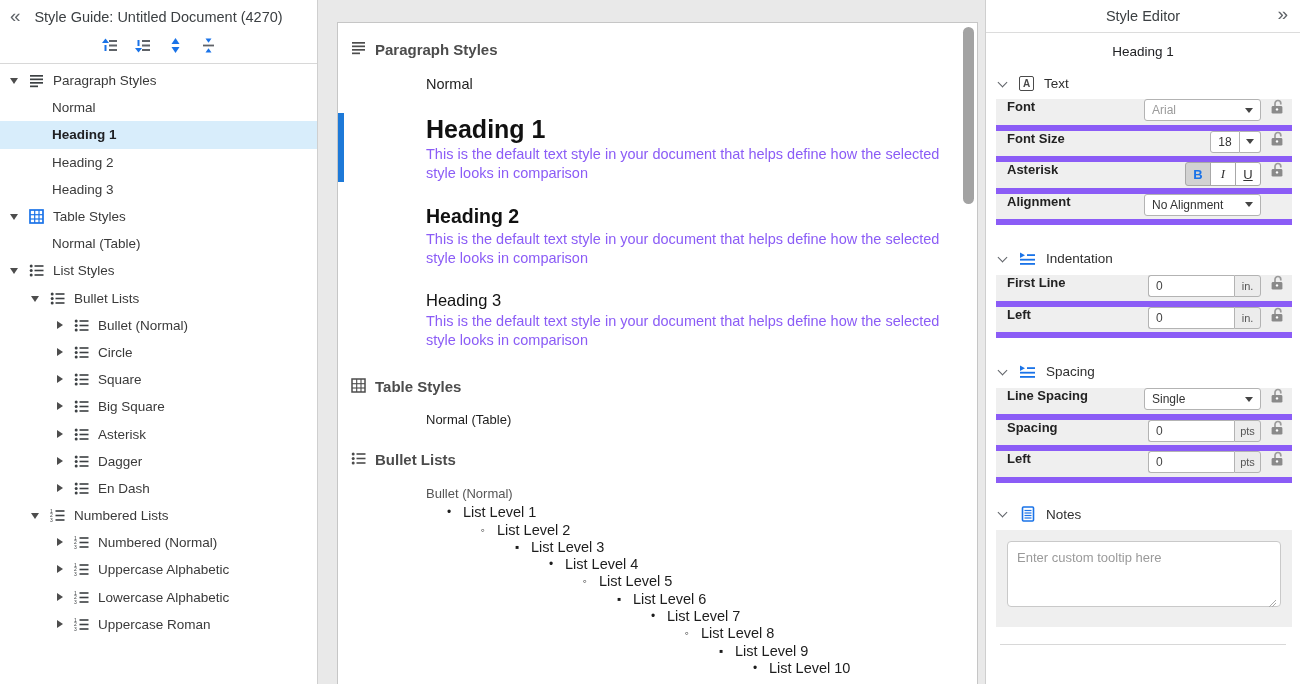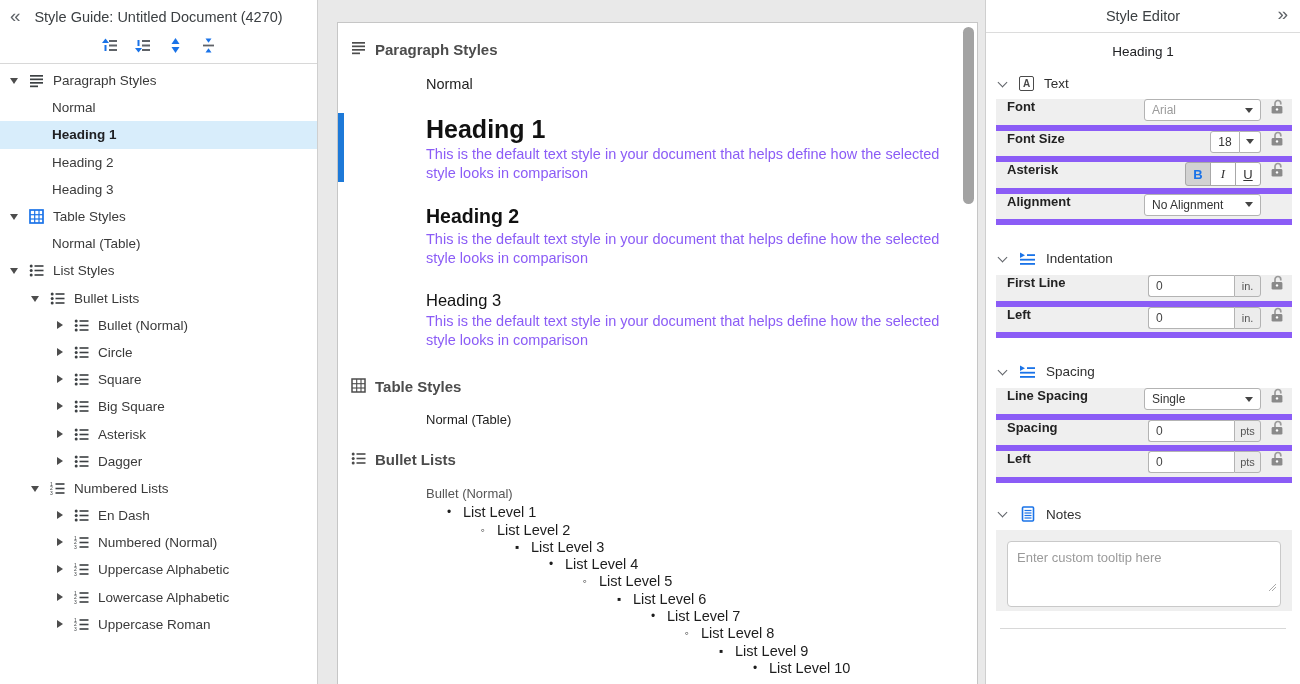--- a/index.html
+++ b/index.html
@@ -77,21 +77,21 @@
   .embtn { width:26px; height:24px; border:1px solid #a8a8a8; margin-left:-1px; background:#fff; display:flex; align-items:center; justify-content:center; font-size:13px; color:#333; cursor:pointer; }
   .embtn:first-child { border-radius:3px 0 0 3px; margin-left:0; }
   .embtn:last-child { border-radius:0 3px 3px 0; }
   .embtn.active { background:#d2d2d2; color:#1a73e8; font-weight:bold; }
   .em-i { font-family:"Liberation Serif",serif; font-style:italic; }
   .em-u { text-decoration:underline; }
   .inp { width:86px; height:22px; border:1px solid #b3b3b3; border-right:none; border-radius:3px 0 0 3px; background:#fff; font-size:12px; color:#444; padding:0 7px; font-family:"Liberation Sans",sans-serif; }
   .unit { height:22px; min-width:27px; border:1px solid #b3b3b3; border-radius:0 3px 3px 0; background:#ececec; display:flex; align-items:center; justify-content:center; font-size:11px; color:#555; padding:0 3px; }
   .lock { margin-left:9px; flex:none; display:flex; cursor:pointer; }
   .gap18 { height:18px; } .gap20 { height:20px; }
-  .notes-row { background:#efefef; margin:0 8px 0 10px; padding:11px 11px 0; position:relative; }
+  .notes-row { background:#efefef; margin:0 8px 0 10px; padding:11px 11px 16px; position:relative; }
   .notes-ta { width:100%; height:66px; border:1px solid #c9c9c9; border-radius:4px; background:#fff; resize:none; font-family:"Liberation Sans",sans-serif; font-size:13px; color:#444; padding:8px 9px; }
   .notes-ta::placeholder { color:#9a9a9a; }
   .ed-bottom-divider { margin:17px 14px 0; border-top:1px solid #d8d8d8; }
 </style>
 </head>
 <body>
 
 <div class="app">
 
   <div class="sidebar">
@@ -284,48 +284,48 @@
               <circle cx="2.2" cy="3" r="1.5" fill="#3c4043"></circle>
               <circle cx="2.2" cy="7.5" r="1.5" fill="#3c4043"></circle>
               <circle cx="2.2" cy="12" r="1.5" fill="#3c4043"></circle>
               <rect x="5.5" y="2.2" width="9" height="1.6" fill="#3c4043"></rect>
               <rect x="5.5" y="6.7" width="9" height="1.6" fill="#3c4043"></rect>
               <rect x="5.5" y="11.2" width="9" height="1.6" fill="#3c4043"></rect>
             </svg>
           </span>
         <span>Dagger</span>
       </div>
+      <div class="trow ind-2">
+        <span class="exp exp-r"></span>
+        <span class="ticon">
+            <svg width="15" height="15" viewBox="0 0 15 15">
+              <circle cx="2.2" cy="3" r="1.5" fill="#3c4043"></circle>
+              <circle cx="2.2" cy="7.5" r="1.5" fill="#3c4043"></circle>
+              <circle cx="2.2" cy="12" r="1.5" fill="#3c4043"></circle>
+              <rect x="5.5" y="2.2" width="9" height="1.6" fill="#3c4043"></rect>
+              <rect x="5.5" y="6.7" width="9" height="1.6" fill="#3c4043"></rect>
+              <rect x="5.5" y="11.2" width="9" height="1.6" fill="#3c4043"></rect>
+            </svg>
+          </span>
+        <span>En Dash</span>
+      </div>
+
       <div class="trow ind-1g">
         <span class="exp exp-d"></span>
         <span class="ticon">
             <svg width="15" height="15" viewBox="0 0 15 15">
               <text x="0" y="4.6" font-size="5" fill="#3c4043">1</text>
               <text x="0" y="9.4" font-size="5" fill="#3c4043">2</text>
               <text x="0" y="14.2" font-size="5" fill="#3c4043">3</text>
               <rect x="5.5" y="2.2" width="9" height="1.6" fill="#3c4043"></rect>
               <rect x="5.5" y="6.7" width="9" height="1.6" fill="#3c4043"></rect>
               <rect x="5.5" y="11.2" width="9" height="1.6" fill="#3c4043"></rect>
             </svg>
           </span>
         <span>Numbered Lists</span>
-      </div>
-
-      <div class="trow ind-2">
-        <span class="exp exp-r"></span>
-        <span class="ticon">
-            <svg width="15" height="15" viewBox="0 0 15 15">
-              <circle cx="2.2" cy="3" r="1.5" fill="#3c4043"></circle>
-              <circle cx="2.2" cy="7.5" r="1.5" fill="#3c4043"></circle>
-              <circle cx="2.2" cy="12" r="1.5" fill="#3c4043"></circle>
-              <rect x="5.5" y="2.2" width="9" height="1.6" fill="#3c4043"></rect>
-              <rect x="5.5" y="6.7" width="9" height="1.6" fill="#3c4043"></rect>
-              <rect x="5.5" y="11.2" width="9" height="1.6" fill="#3c4043"></rect>
-            </svg>
-          </span>
-        <span>En Dash</span>
       </div>
       <div class="trow ind-2">
         <span class="exp exp-r"></span>
         <span class="ticon">
             <svg width="15" height="15" viewBox="0 0 15 15">
               <text x="0" y="4.6" font-size="5" fill="#3c4043">1</text>
               <text x="0" y="9.4" font-size="5" fill="#3c4043">2</text>
               <text x="0" y="14.2" font-size="5" fill="#3c4043">3</text>
               <rect x="5.5" y="2.2" width="9" height="1.6" fill="#3c4043"></rect>
               <rect x="5.5" y="6.7" width="9" height="1.6" fill="#3c4043"></rect>

